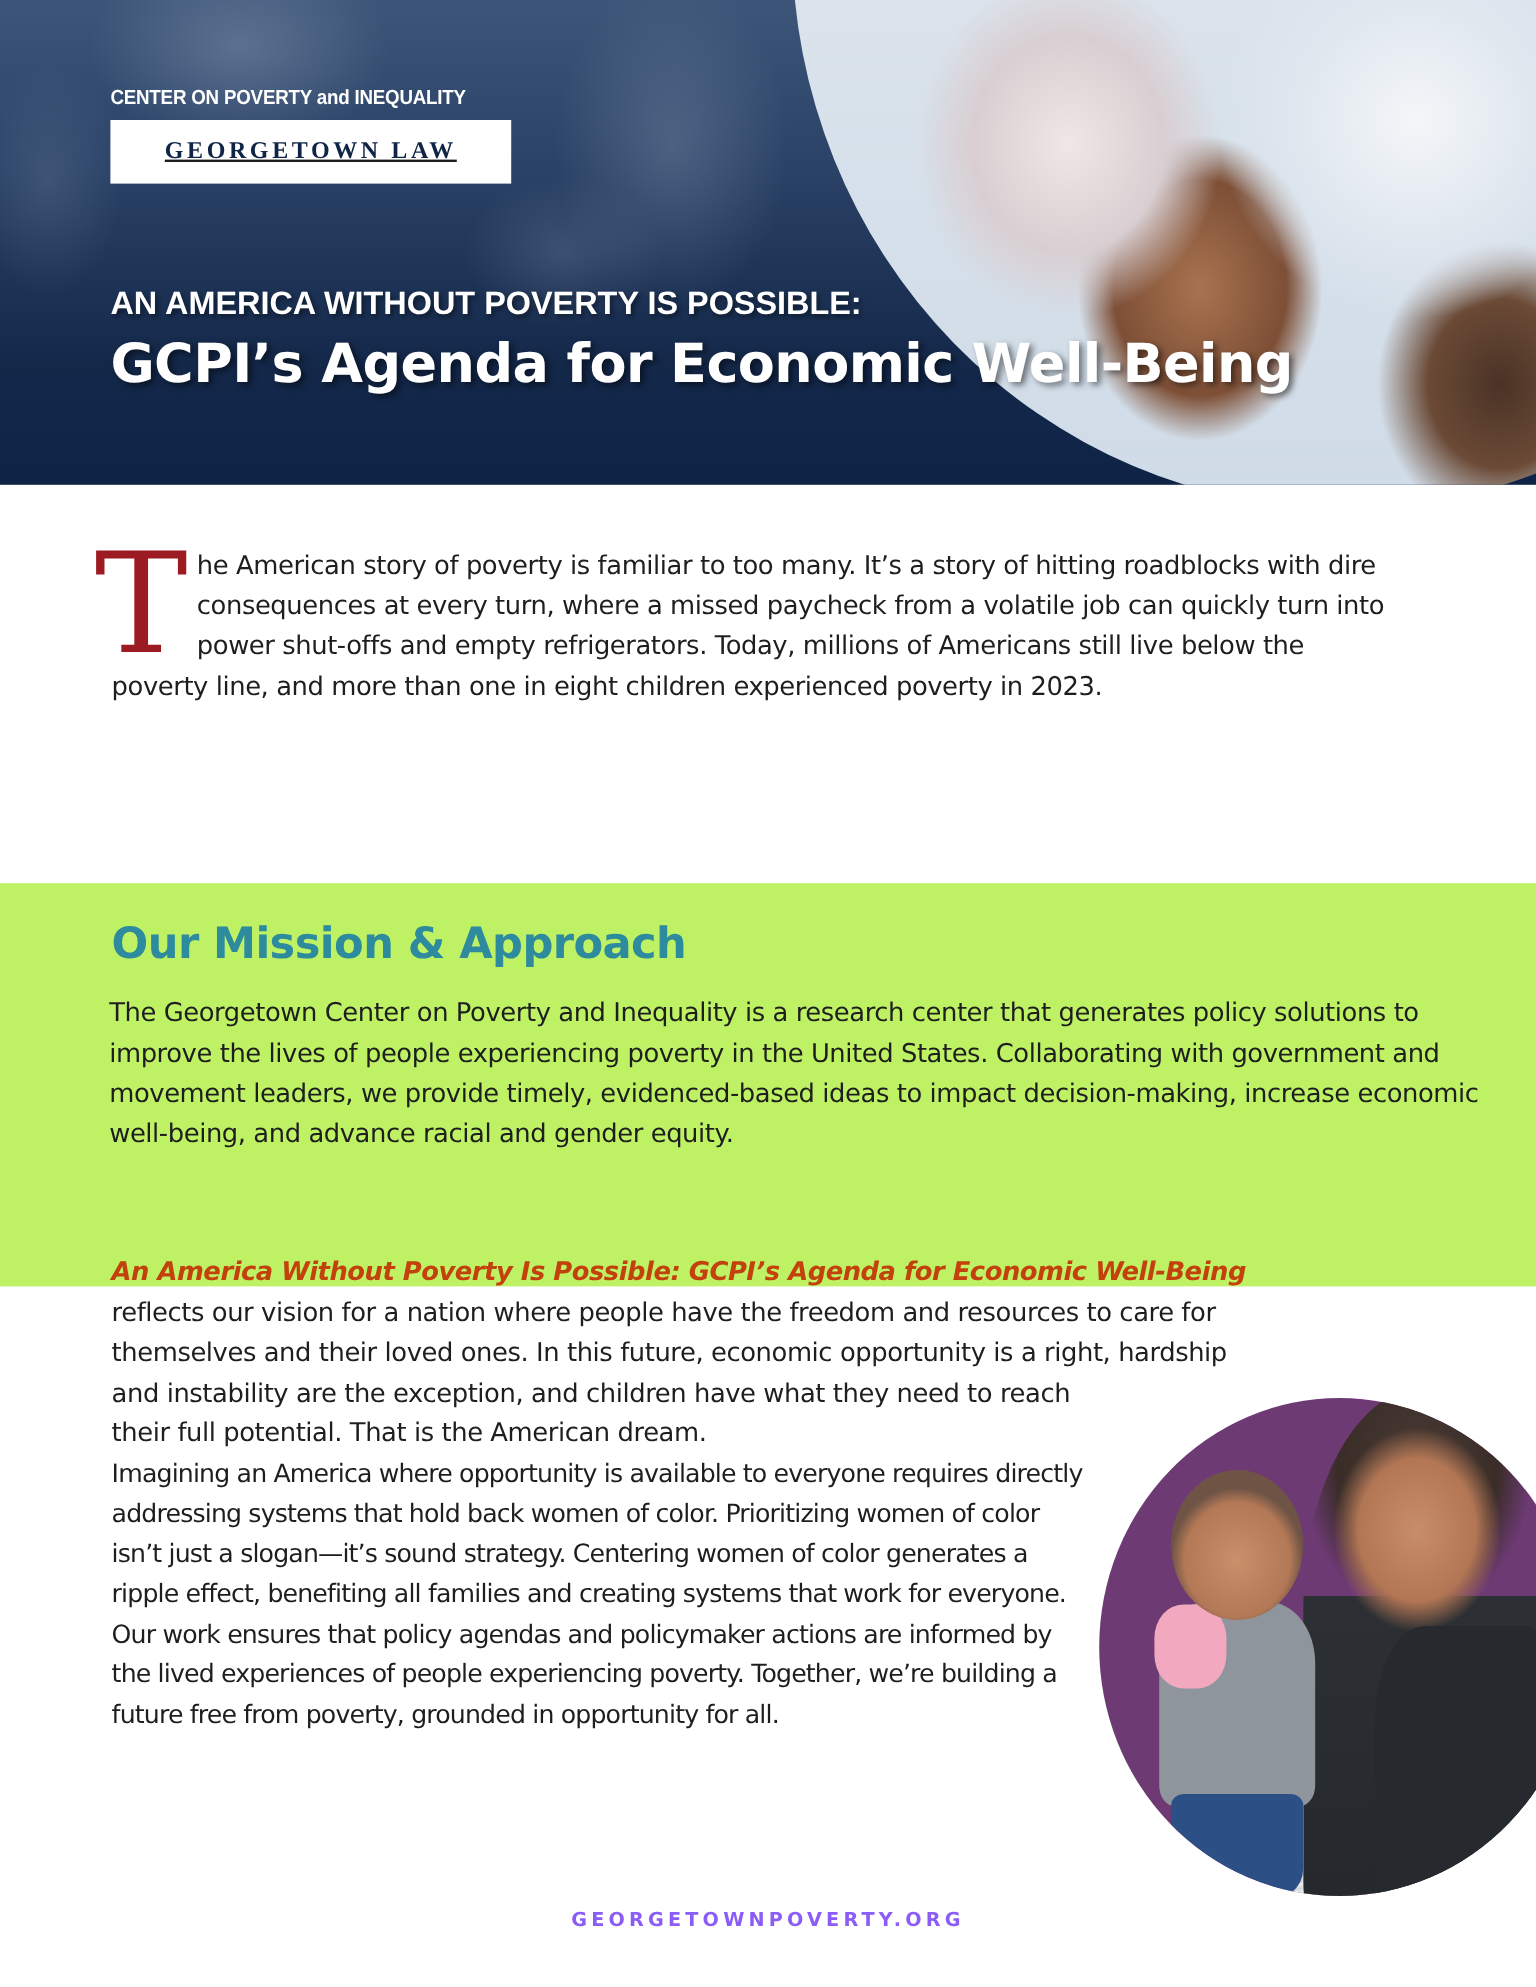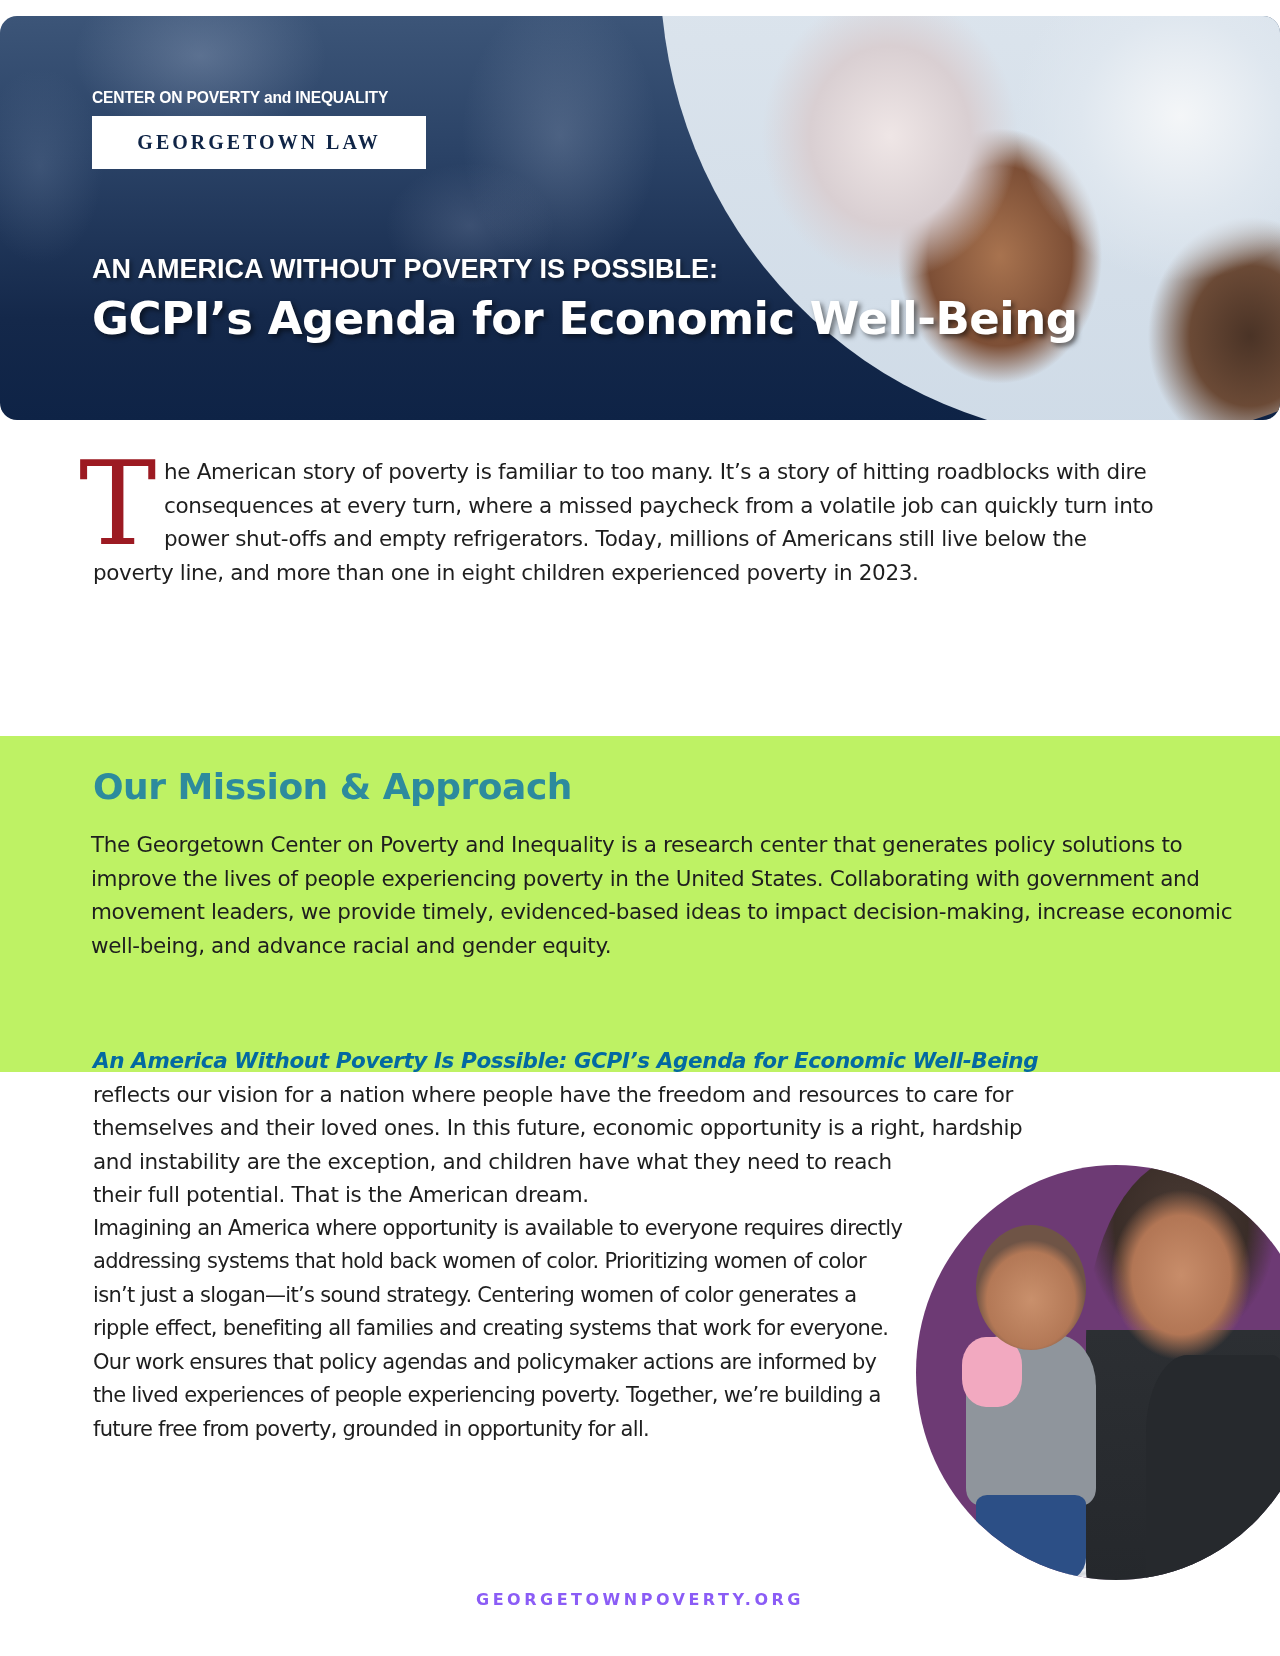--- a/index.html
+++ b/index.html
@@ -1,24 +1,23 @@
 <!DOCTYPE html>
 <html><head>
 <meta charset="utf-8">
 <style>
   * { box-sizing: border-box; margin: 0; padding: 0; }
   html, body { width: 1280px; height: 1656px; background: #ffffff; overflow: hidden; }
   body { font-family: "DejaVu Sans", sans-serif; color: #1e1e1e; position: relative; }
 
   
   .banner {
-    position: absolute; left: 0; top: 16px; width: 1280px; height: 404px;
+    position: absolute; left: 0; top: 0; width: 1280px; height: 404px;
     background: linear-gradient(180deg, #3c5578 0%, #2a4266 35%, #14284a 75%, #0e2346 100%);
     overflow: hidden;
-    border-radius: 17px;
   }
   .banner-texture {
     position: absolute; inset: 0;
     background:
       radial-gradient(ellipse 180px 120px at 200px 40px, rgba(160,175,200,0.35), transparent 70%),
       radial-gradient(ellipse 140px 200px at 560px 120px, rgba(150,165,190,0.30), transparent 70%),
       radial-gradient(ellipse 120px 90px at 470px 210px, rgba(140,155,185,0.25), transparent 70%),
       radial-gradient(ellipse 90px 140px at 40px 150px, rgba(120,140,170,0.25), transparent 70%);
   }
   .photo-top {
@@ -34,21 +33,21 @@
       linear-gradient(180deg, #e9eef3 0%, #cfdbe7 100%);
   }
   .logo-block { position: absolute; left: 92px; top: 72px; width: 334px; }
   .center-name {
     font-family: "Liberation Sans", sans-serif; font-weight: bold; color: #ffffff;
     font-size: 17px; letter-spacing: -0.2px; transform: scaleX(0.92); transform-origin: left;
     white-space: nowrap;
   }
   .gtl-box {
     margin-top: 8px; width: 334px; height: 53px; background: #ffffff;
-    display: flex; align-items: center; justify-content: center;
+    display: flex; align-items: center; justify-content: center; text-decoration: underline;
   }
   .gtl-box span {
     font-family: "Liberation Serif", serif; font-weight: bold; color: #0f2446;
     font-size: 20px; letter-spacing: 3px;
   }
   .kicker {
     position: absolute; left: 92px; top: 238px; color: #ffffff;
     font-family: "Liberation Sans", sans-serif; font-weight: bold; font-size: 27px;
     letter-spacing: 0px; text-shadow: 2px 2px 4px rgba(0,0,0,0.45); white-space: nowrap;
   }
@@ -86,21 +85,21 @@
     font-family: "DejaVu Sans", sans-serif; font-size: 21.5px; line-height: 33.5px;
     color: #1e1e1e; letter-spacing: -0.35px;
   }
 
   
   .agenda { position: absolute; left: 93px; top: 1044px; width: 1100px; }
   .agenda p {
     font-family: "DejaVu Sans", sans-serif; font-size: 21.5px; line-height: 33.5px;
     color: #1e1e1e; letter-spacing: -0.35px;
   }
-  .agenda .lead { font-weight: bold; font-style: italic; color: #0369a1; letter-spacing: -0.4px; }
+  .agenda .lead { font-weight: bold; font-style: italic; color: #c2410c; letter-spacing: -0.4px; }
   .agenda p.p1 { width: 1080px; }
   .agenda p.p2, .agenda p.p3 { width: 820px; margin-top: 0; font-size: 21px; letter-spacing: -0.7px; }
 
   .mother-photo {
     position: absolute; left: 916px; top: 1165px; width: 400px; height: 415px;
     border-radius: 50%; background: #6d3a74; overflow: hidden;
   }
   .mother-photo .woman {
     position: absolute; left: 170px; top: -10px; width: 260px; height: 460px;
     background:

